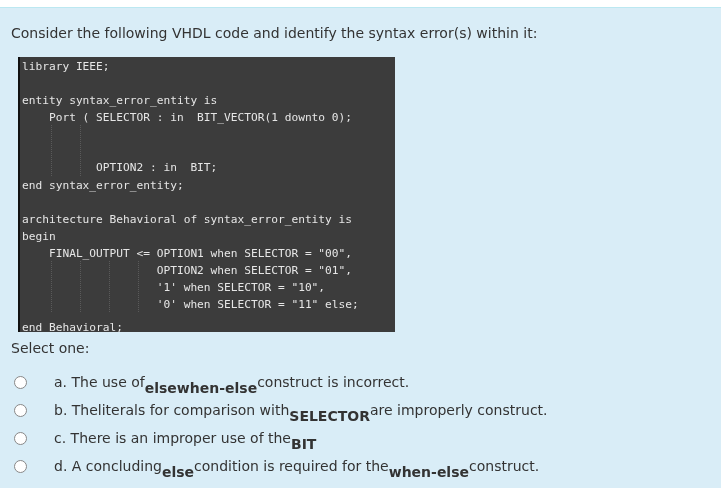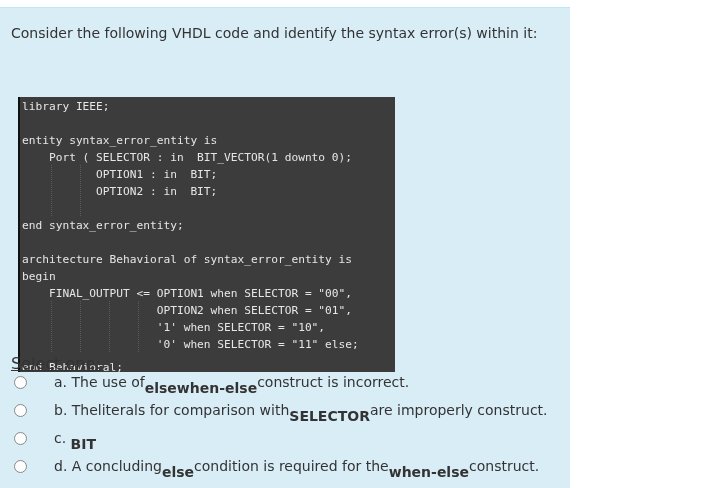--- a/index.html
+++ b/index.html
@@ -1,44 +1,43 @@
 <!DOCTYPE html>
 <html><head>
 <meta charset="utf-8">
 <style>
   html, body { margin:0; padding:0; }
   body { width:721px; height:488px; background:#ffffff; position:relative; overflow:hidden;
          font-family:"DejaVu Sans", "Liberation Sans", sans-serif; }
-  .panel { position:absolute; left:0; top:7px; width:570px; height:481px; background:#d9edf7;
+  .panel { position:absolute; left:0; top:7px; width:721px; height:481px; background:#d9edf7;
            border-top:1px solid #bce8f1; box-sizing:border-box; }
   .qtext { position:absolute; left:11px; top:17px; font-size:14px; color:#333; white-space:nowrap; }
   .code { position:absolute; left:18px; top:49px; width:377px; height:275px; background:#3c3c3c;
-          border-left:2px solid #111; box-sizing:border-box;margin-top:40px; }
+          border-left:2px solid #111; box-sizing:border-box; }
   .line { position:absolute; left:2px; font-family:"DejaVu Sans Mono", "Liberation Mono", monospace;
           font-size:11.2px; color:#e6e6e6; white-space:pre; line-height:14px; }
   .guide { position:absolute; width:0; border-left:1px dotted #5a5a5a; }
-  .select { position:absolute; left:11px; top:346px; font-size:16px; color:#333;text-decoration:underline; }
+  .select { position:absolute; left:11px; top:332px; font-size:14px; color:#333; }
   .opt { position:absolute; left:14px; height:20px; display:flex; align-items:center; font-size:14px; color:#333; white-space:nowrap; }
   .radio { width:13px; height:13px; border-radius:50%; background:#fff; border:1px solid #888;
            box-sizing:border-box; margin-right:27px; flex:none; }
   .opt b { color:#333;margin-top:12px; }
 </style>
 </head>
 <body>
 
 <div class="panel">
   <div class="qtext">Consider the following VHDL code and identify the syntax error(s) within it:</div>
 
   <div class="code">
     <div class="line" style="top:3px">library IEEE;</div>
     <div class="line" style="top:20px"></div>
     <div class="line" style="top:37px">entity syntax_error_entity is</div>
     <div class="line" style="top:54px">    Port ( SELECTOR : in  BIT_VECTOR(1 downto 0);</div>
-    <div class="line" style="top:71px">           OPTION1 : in  BIT;</div>
-    <div class="line" style="top:88px">           OPTION2 : in  BIT;</div>
+    <div class="line" style="top:104px">           OPTION2 : in  BIT;</div>
     <div class="line" style="top:122px">end syntax_error_entity;</div>
     <div class="line" style="top:139px"></div>
     <div class="line" style="top:156px">architecture Behavioral of syntax_error_entity is</div>
     <div class="line" style="top:173px">begin</div>
     <div class="line" style="top:190px">    FINAL_OUTPUT &lt;= OPTION1 when SELECTOR = "00",</div>
     <div class="line" style="top:207px">                    OPTION2 when SELECTOR = "01",</div>
     <div class="line" style="top:224px">                    '1' when SELECTOR = "10",</div>
     <div class="line" style="top:241px">                    '0' when SELECTOR = "11" else;</div>
     <div class="line" style="top:264px">end Behavioral;</div>
 
@@ -55,19 +54,19 @@
   <div class="opt" style="top:364px">
     <span class="radio"></span>
     <span>a.</span>&nbsp;<span>The use of </span><b>else</b><b>when-else</b><span> construct is incorrect.</span>
   </div>
   <div class="opt" style="top:392px">
     <span class="radio"></span>
     <span>b.</span>&nbsp;<span>The </span><span> literals for comparison with </span><b>SELECTOR</b><span> are improperly construct.</span>
   </div>
   <div class="opt" style="top:420px">
     <span class="radio"></span>
-    <span>c.</span>&nbsp;<b>BIT</b>
+    <span>c.</span>&nbsp;<span>There is an improper use of the </span><b>BIT</b>
   </div>
   <div class="opt" style="top:448px">
     <span class="radio"></span>
     <span>d.</span>&nbsp;<span>A concluding </span><b>else</b><span> condition is required for the </span><b>when-else</b><span> construct.</span>
   </div>
 </div>
 
 </body></html>

